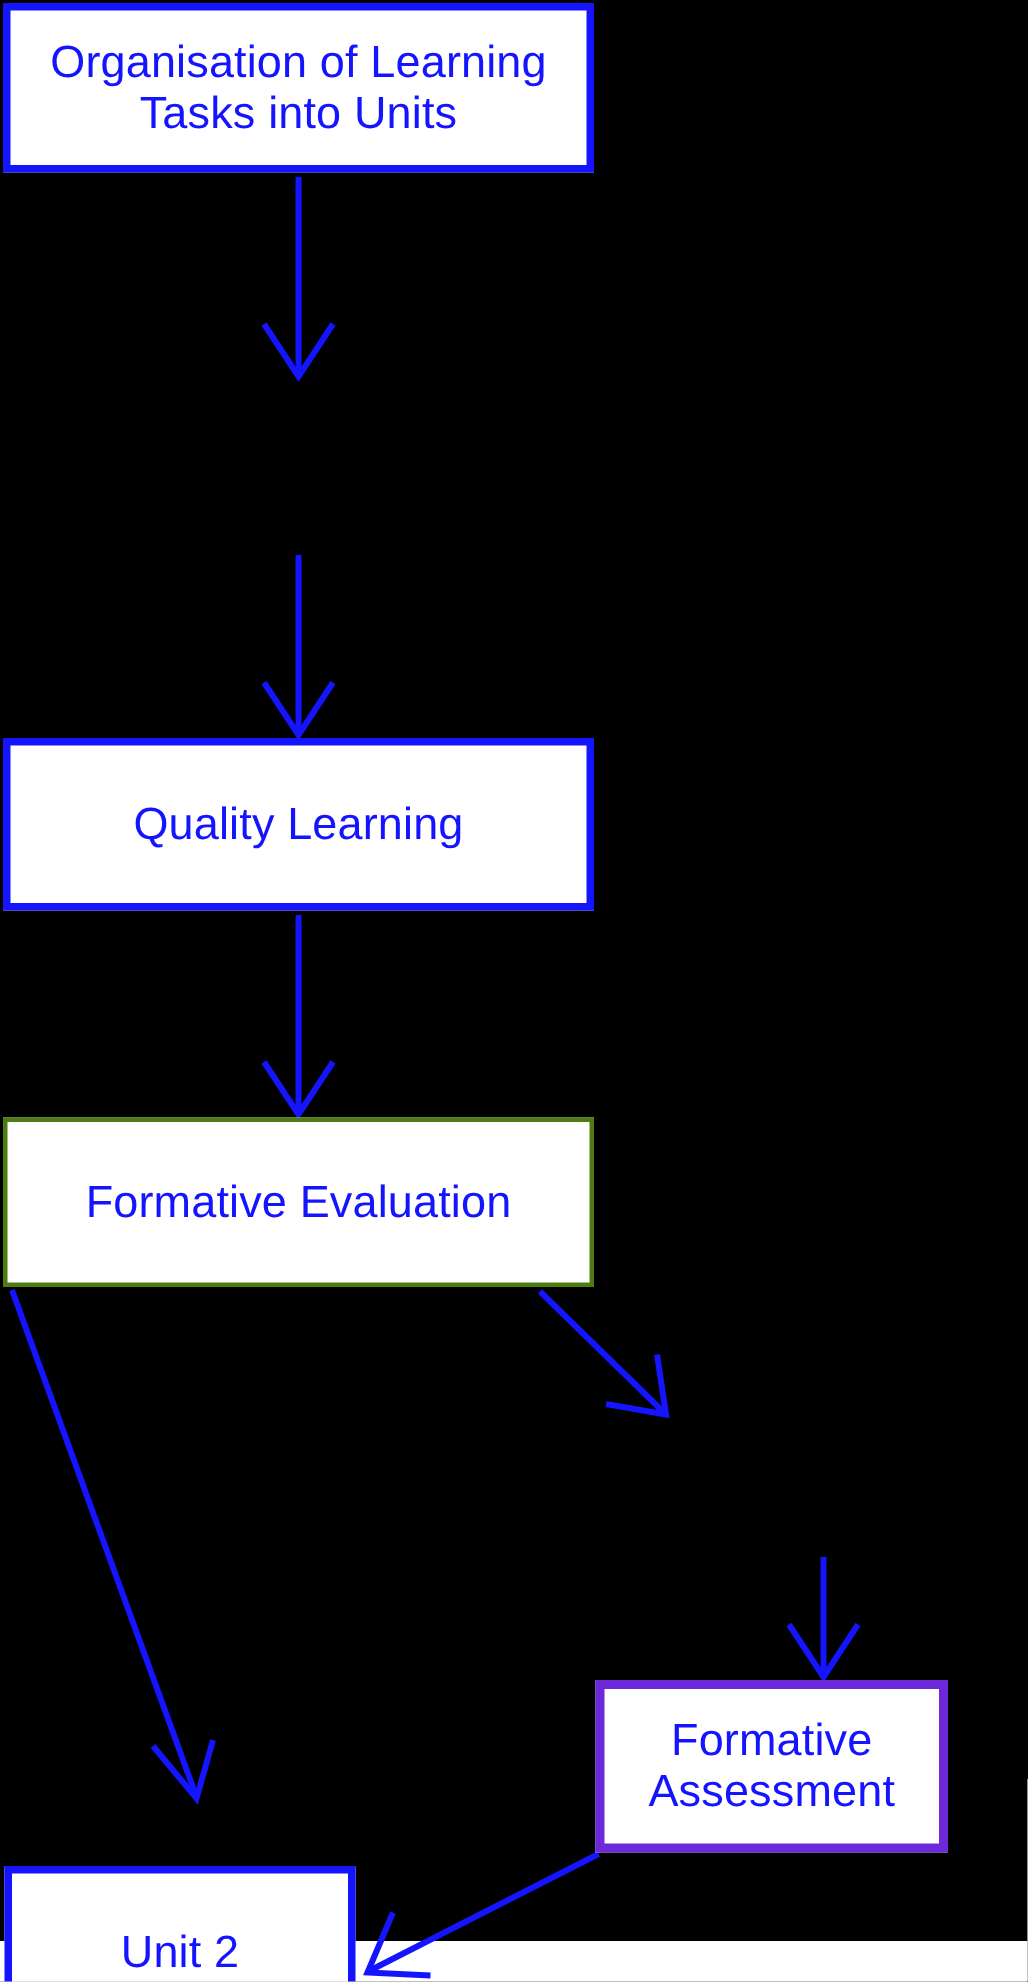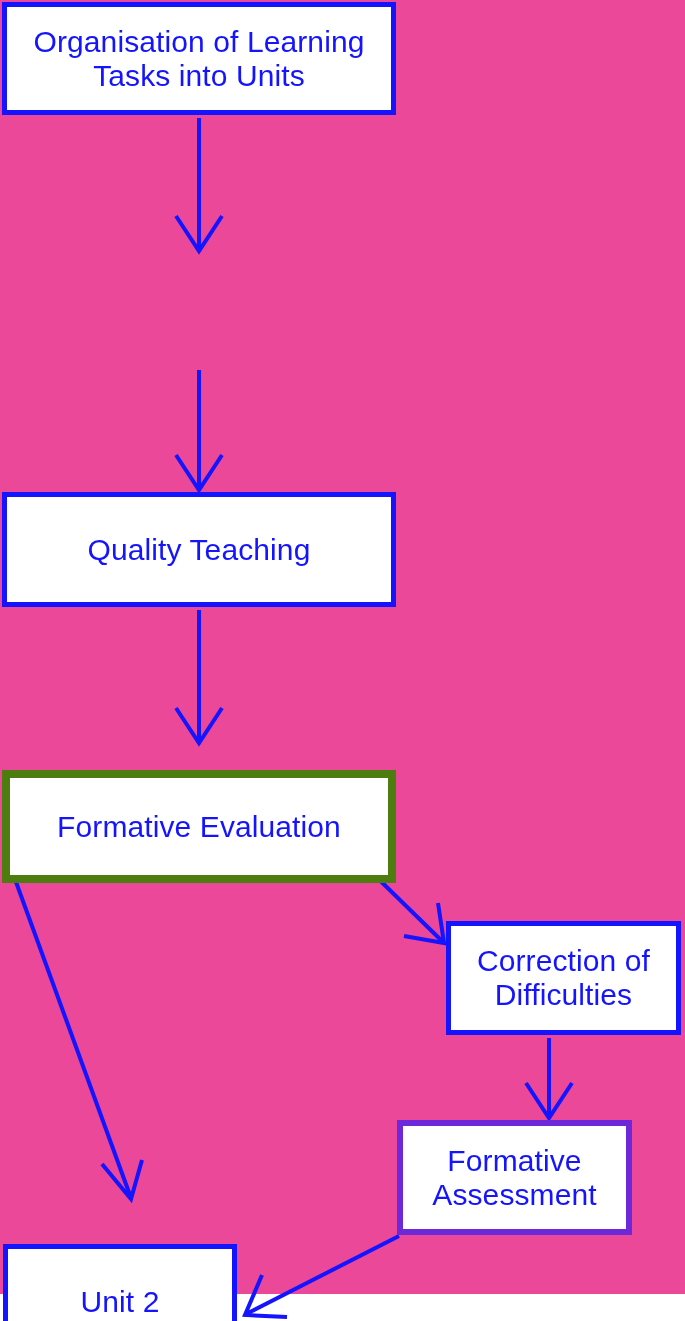--- a/index.html
+++ b/index.html
@@ -10,21 +10,21 @@
   body {
     width: 685px;
     height: 1321px;
     font-family: "Liberation Sans", sans-serif;
     overflow: hidden;
   }
   #flowchart-root {
     position: relative;
     width: 685px;
     height: 1294px;
-    background: #ec4899;
+    background: #000000;
   }
   svg.diagram-layer {
     position: absolute;
     top: 0;
     left: 0;
     width: 685px;
     height: 1321px;
     display: block;
   }
   .node-box {
@@ -90,31 +90,27 @@
 
   </svg>
 
   <div class="node-box" style="left:2px; top:2px; width:394px; height:113px; border:5px solid #1414ff;">
     <span class="node-label">Organisation of Learning
 Tasks into Units</span>
   </div>
 
 
   <div class="node-box" style="left:2px; top:492px; width:394px; height:115px; border:5px solid #1414ff;">
-    <span class="node-label">Quality Teaching</span>
+    <span class="node-label">Quality Learning</span>
   </div>
 
-  <div class="node-box" style="left:2px; top:745px; width:394px; height:113px; border:8px solid #4d7c0f;margin-top:25px;">
+  <div class="node-box" style="left:2px; top:745px; width:394px; height:113px; border:3px solid #4d7c0f;">
     <span class="node-label">Formative Evaluation</span>
   </div>
 
-  <div class="node-box" style="left:446px; top:921px; width:235px; height:114px; border:5px solid #1414ff;">
-    <span class="node-label">Correction of
-Difficulties</span>
-  </div>
 
   <div class="node-box" style="left:397px; top:1120px; width:235px; height:115px; border:6px solid #6d28d9;">
     <span class="node-label">Formative
 Assessment</span>
   </div>
 
   <div class="node-box" style="left:3px; top:1203px; width:234px; height:115px; border:5px solid #1414ff;margin-top:41px;">
     <span class="node-label">Unit 2</span>
   </div>
 

